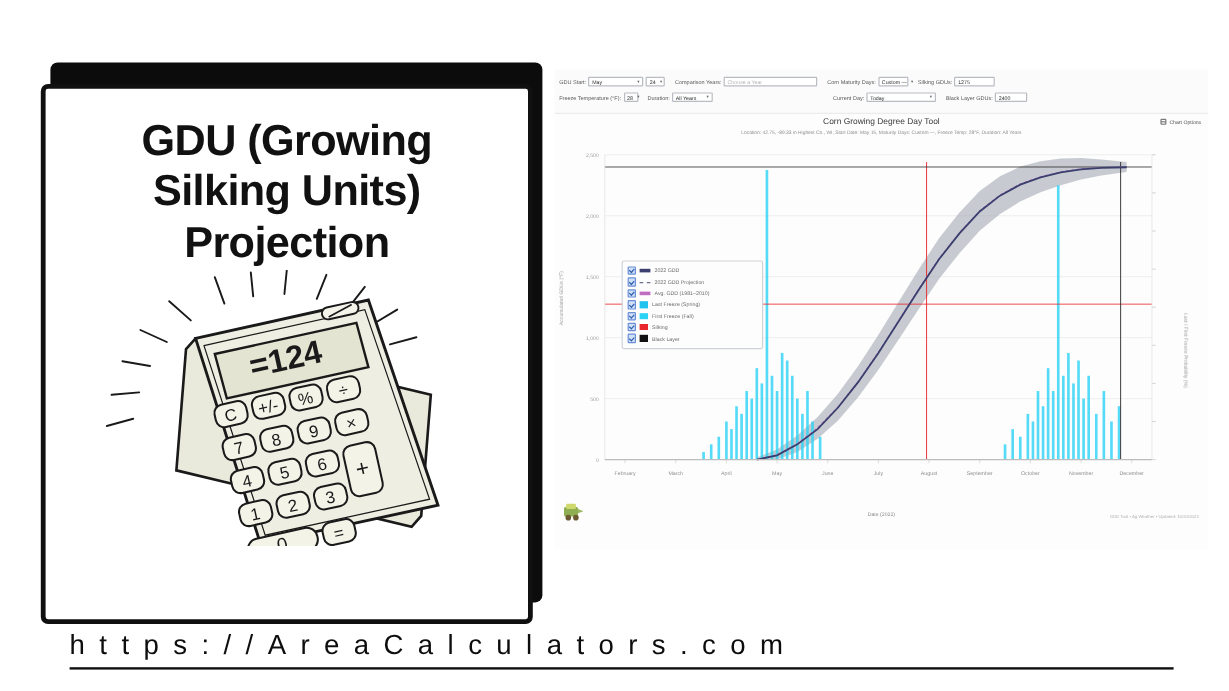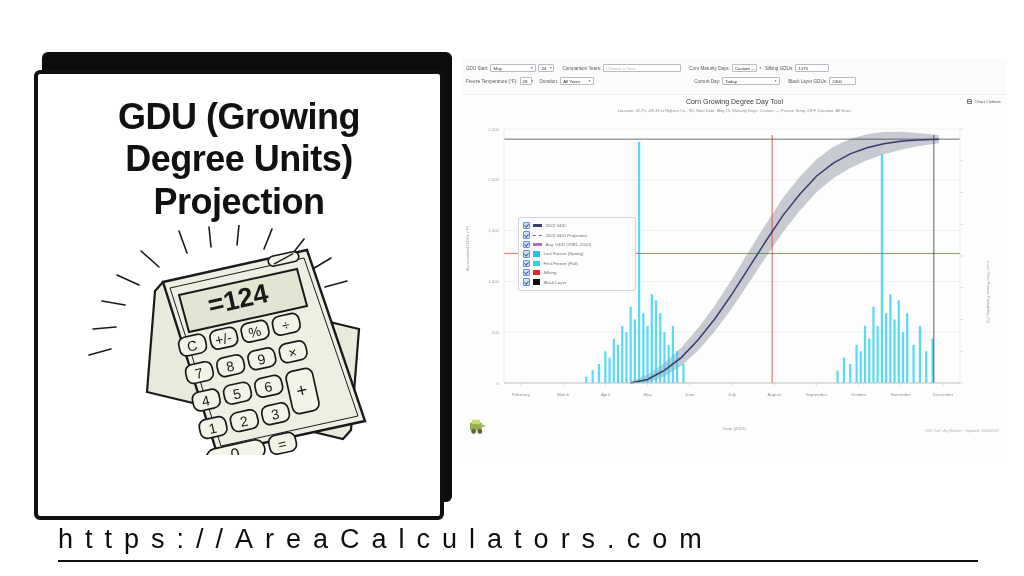--- a/index.html
+++ b/index.html
@@ -116,37 +116,37 @@
     position:absolute;right:8px;bottom:6px;font-size:3.6px;color:#b0b0b0;
     filter:blur(0.45px);
   }
   .brandlogo{
     position:absolute;left:6px;bottom:4px;width:22px;height:18px;
   }
 
   
   .url{
     position:absolute;left:58px;top:524px;width:920px;
-    font-size:27px;color:#0d0d0d;letter-spacing:12px;
+    font-size:23px;color:#0d0d0d;letter-spacing:12px;
     font-family:"Liberation Sans", sans-serif;
     border-bottom:2px solid #111;padding-bottom:5px;
     white-space:nowrap;
   }
 </style>
 </head>
 <body>
 
 <div class="page">
 
   <div class="left-card-shadow"></div>
   <div class="left-card">
 
     <div class="title">
       <span class="ln">GDU (Growing</span>
-      <span class="ln">Degree Units)</span>
+      <span class="ln">Silking Units)</span>
       <span class="ln">Projection</span>
     </div>
 
     <div class="calc-wrap">
       <svg class="calc-svg" width="360" height="230" viewBox="0 0 360 230">
         <g stroke="#1a1a1a" stroke-width="1.6" fill="none" stroke-linecap="round">
           <line x1="128" y1="28" x2="120" y2="6"></line>
           <line x1="152" y1="22" x2="150" y2="2"></line>
           <line x1="178" y1="20" x2="180" y2="0"></line>
           <line x1="205" y1="24" x2="213" y2="4"></line>

